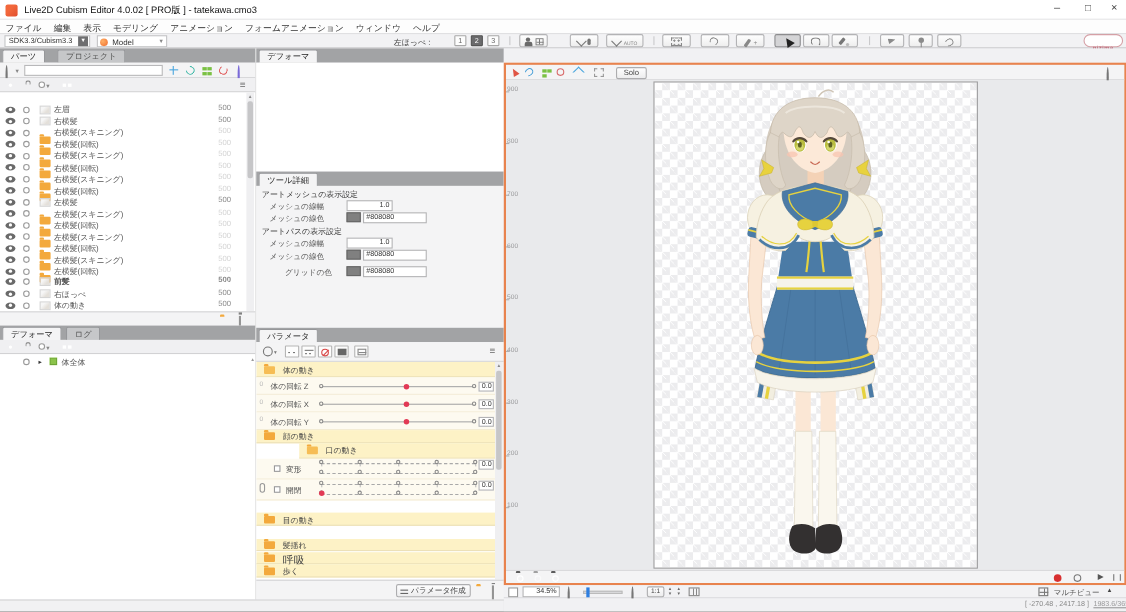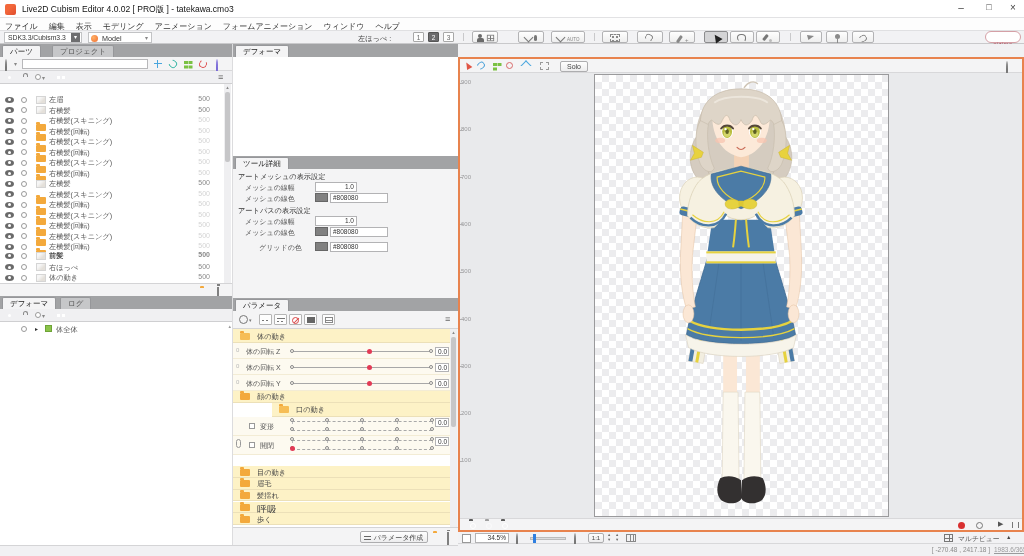--- a/index.html
+++ b/index.html
@@ -456,24 +456,20 @@
           <div class="pg-dot" style="left: 161.5px; top: 10.5px;"></div>
           <div class="pg-dot" style="left: 196.5px; top: 1.5px;"></div>
           <div class="pg-dot" style="left: 196.5px; top: 10.5px;"></div>
           <div class="ab" style="left: 56.5px; top: 10.5px; width: 5px; height: 5px; border-radius: 50%; background: rgb(226, 58, 85);"></div>
           <div class="vbox ab" style="left: 202px; top: 1.5px; width: 14px; height: 9px;">0.0</div>
         </div>
         <div class="ab" style="left: 0px; right: 0px; top: 137.4px; height: 11.7px; background: rgb(253, 242, 198); border-bottom: 1px solid rgb(236, 224, 184);">
           <div class="i-folder ab" style="left: 7px; top: 2.35px;"></div>
           <div class="ab" style="left: 24px; top: 1.35px; font-size: 7.2px; color: rgb(68, 68, 68);">目の動き</div>
         </div>
-        <div class="ab" style="left: 0px; right: 0px; top: 149.1px; height: 11.7px; background: rgb(253, 242, 198); border-bottom: 1px solid rgb(236, 224, 184);">
-          <div class="i-folder ab" style="left: 7px; top: 2.35px;"></div>
-          <div class="ab" style="left: 24px; top: 1.35px; font-size: 7.2px; color: rgb(68, 68, 68);">眉毛</div>
-        </div>
         <div class="ab" style="left: 0px; right: 0px; top: 160.8px; height: 11.7px; background: rgb(253, 242, 198); border-bottom: 1px solid rgb(236, 224, 184);">
           <div class="i-folder ab" style="left: 7px; top: 2.35px;"></div>
           <div class="ab" style="left: 24px; top: 1.35px; font-size: 7.2px; color: rgb(68, 68, 68);">髪揺れ</div>
         </div>
         <div class="ab" style="left: 0px; right: 0px; top: 172.5px; height: 11.7px; background: rgb(253, 242, 198); border-bottom: 1px solid rgb(236, 224, 184);">
           <div class="i-folder ab" style="left: 7px; top: 2.35px;"></div>
           <div class="ab" style="left: 24px; top: 1.35px; font-size: 10px; color: rgb(68, 68, 68);">呼吸</div>
         </div>
         <div class="ab" style="left: 0px; right: 0px; top: 184.2px; height: 11.7px; background: rgb(253, 242, 198); border-bottom: 1px solid rgb(236, 224, 184);">
           <div class="i-folder ab" style="left: 7px; top: 2.35px;"></div>

